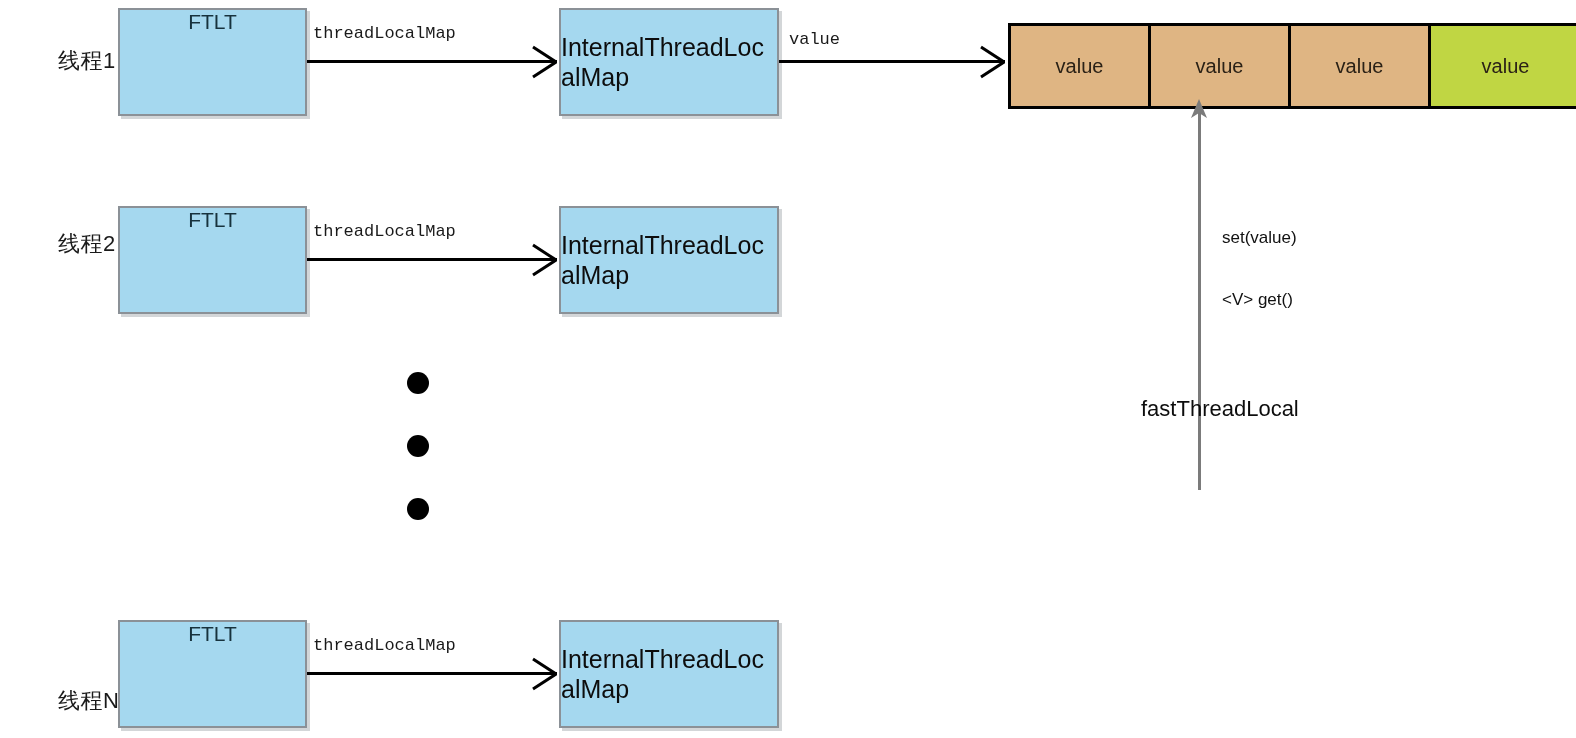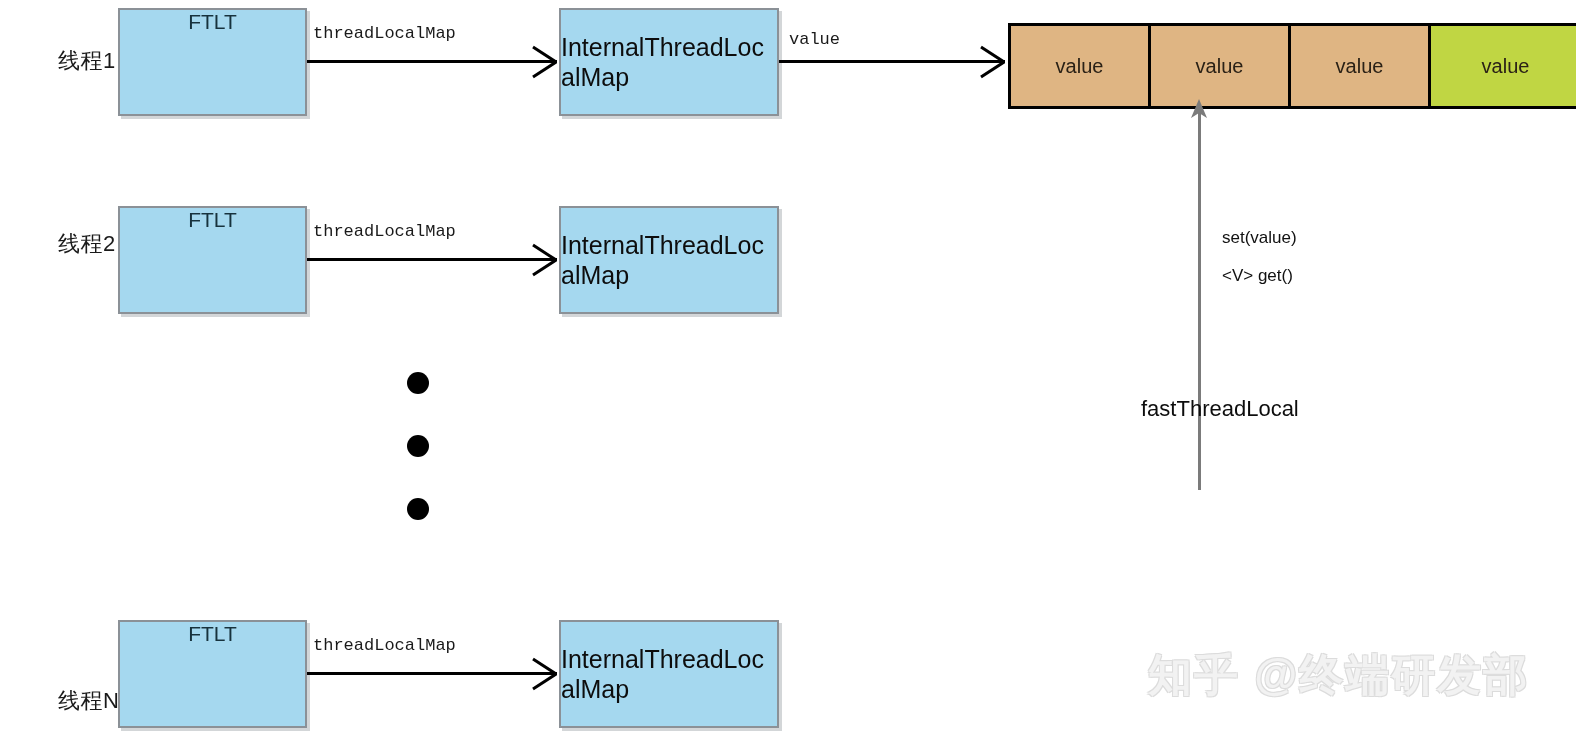--- a/index.html
+++ b/index.html
@@ -184,21 +184,21 @@
   </div>
 
   <div class="v-shaft" style="left:1198px; top:112px; height:378px;"></div>
   <div class="v-head" style="left:1190px; top:99px;">
     <svg width="18" height="20" viewBox="0 0 18 20">
         <polygon points="9,0 17,19 9,14 1,19" fill="#7b7b7b"></polygon>
       </svg>
   </div>
 
   <div class="note" style="left:1222px; top:228px;">set(value)</div>
-  <div class="note" style="left:1222px; top:266px;">&lt;V&gt; get()</div>
+  <div class="note" style="left:1222px; top:290px;">&lt;V&gt; get()</div>
   <div class="note-big" style="left:1141px; top:396px;">fastThreadLocal</div>
 
   <div class="thread-label" style="left:30px; top:229px;">线程2</div>
 
   <div class="box box-ftlt" style="left:118px; top:206px; width:189px; height:108px;">
     <span>FTLT</span>
   </div>
 
   <div class="edge-label" style="left:313px; top:222px;">threadLocalMap</div>
   <div class="h-conn" style="left:307px; top:258px; width:250px;"></div>
@@ -227,15 +227,14 @@
   <div class="chev" style="left:531px; top:657px;">
     <svg width="26" height="34" viewBox="0 0 26 34">
         <polyline points="2,2 25,17 2,32" fill="none" stroke="#000" stroke-width="3"></polyline>
       </svg>
   </div>
 
   <div class="box box-itlm" style="left:559px; top:620px; width:220px; height:108px;">
     <span>InternalThreadLocalMap</span>
   </div>
 
-  <div class="watermark" style="left:1148px; top:646px;">知乎 @终端研发部</div>
 
 </div>
 
 </body></html>

